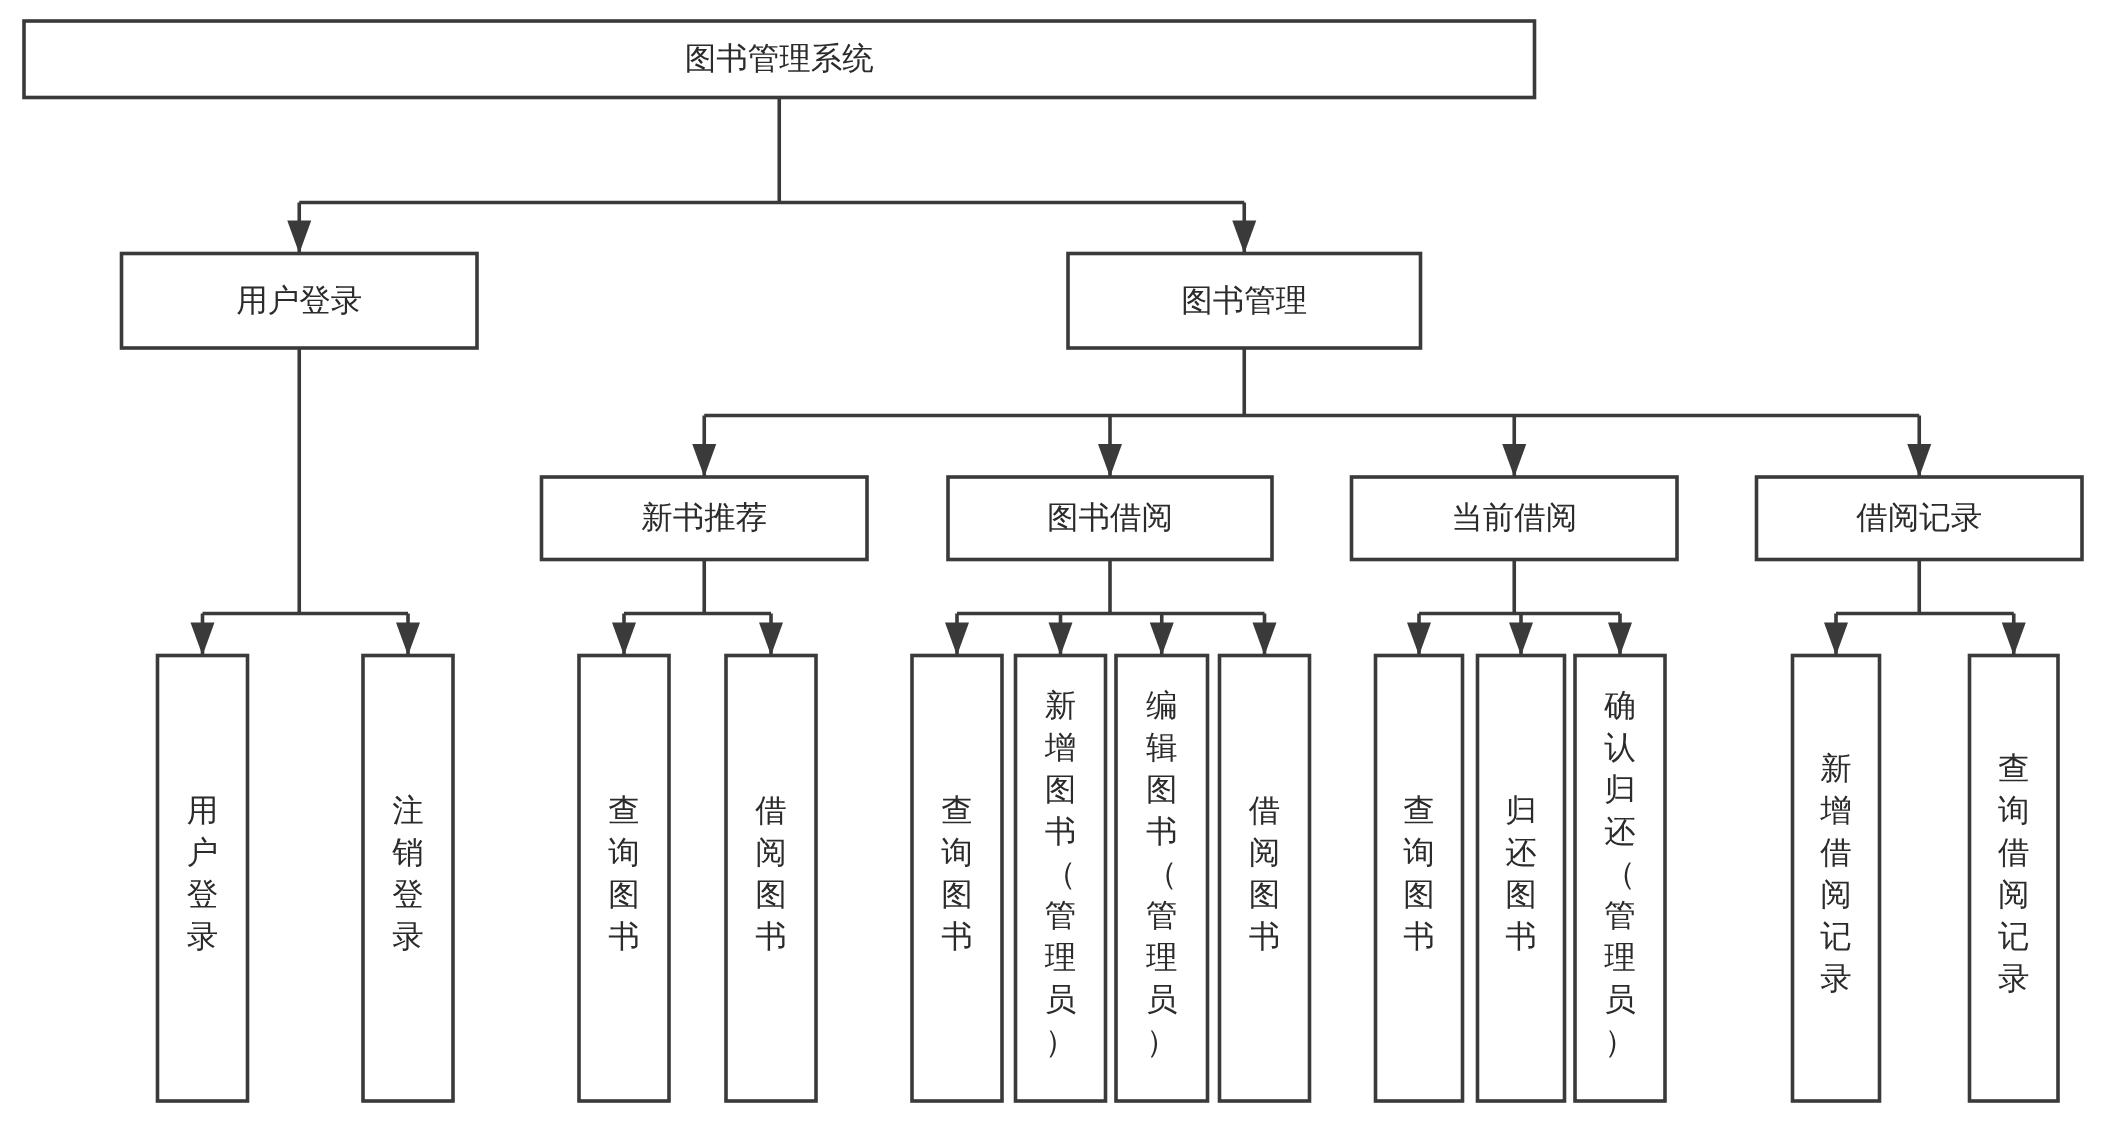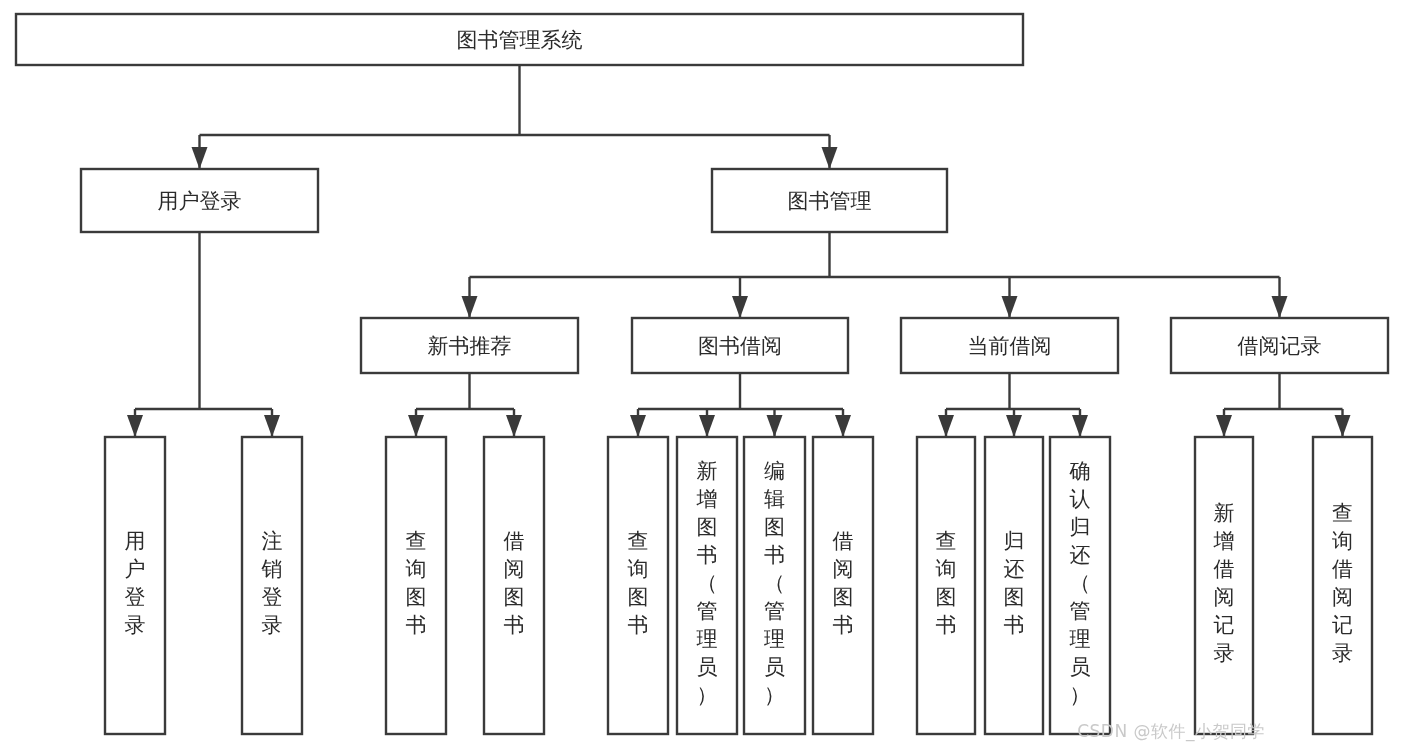--- a/index.html
+++ b/index.html
@@ -202,14 +202,13 @@
         <g>
           <rect x="1195" y="437" width="58" height="297" class="node-rect"></rect>
           <text x="1224" y="0" class="leaf-label"><tspan x="1224" y="519.5">新</tspan><tspan x="1224" y="547.5">增</tspan><tspan x="1224" y="575.5">借</tspan><tspan x="1224" y="603.5">阅</tspan><tspan x="1224" y="631.5">记</tspan><tspan x="1224" y="659.5">录</tspan></text>
         </g>
         <g>
           <rect x="1313" y="437" width="59" height="297" class="node-rect"></rect>
           <text x="1342.5" y="0" class="leaf-label"><tspan x="1342.5" y="519.5">查</tspan><tspan x="1342.5" y="547.5">询</tspan><tspan x="1342.5" y="575.5">借</tspan><tspan x="1342.5" y="603.5">阅</tspan><tspan x="1342.5" y="631.5">记</tspan><tspan x="1342.5" y="659.5">录</tspan></text>
         </g>
       </g>
   </svg>
-  <div class="watermark">CSDN @软件_小贺同学</div>
 </div>
 
 </body></html>

